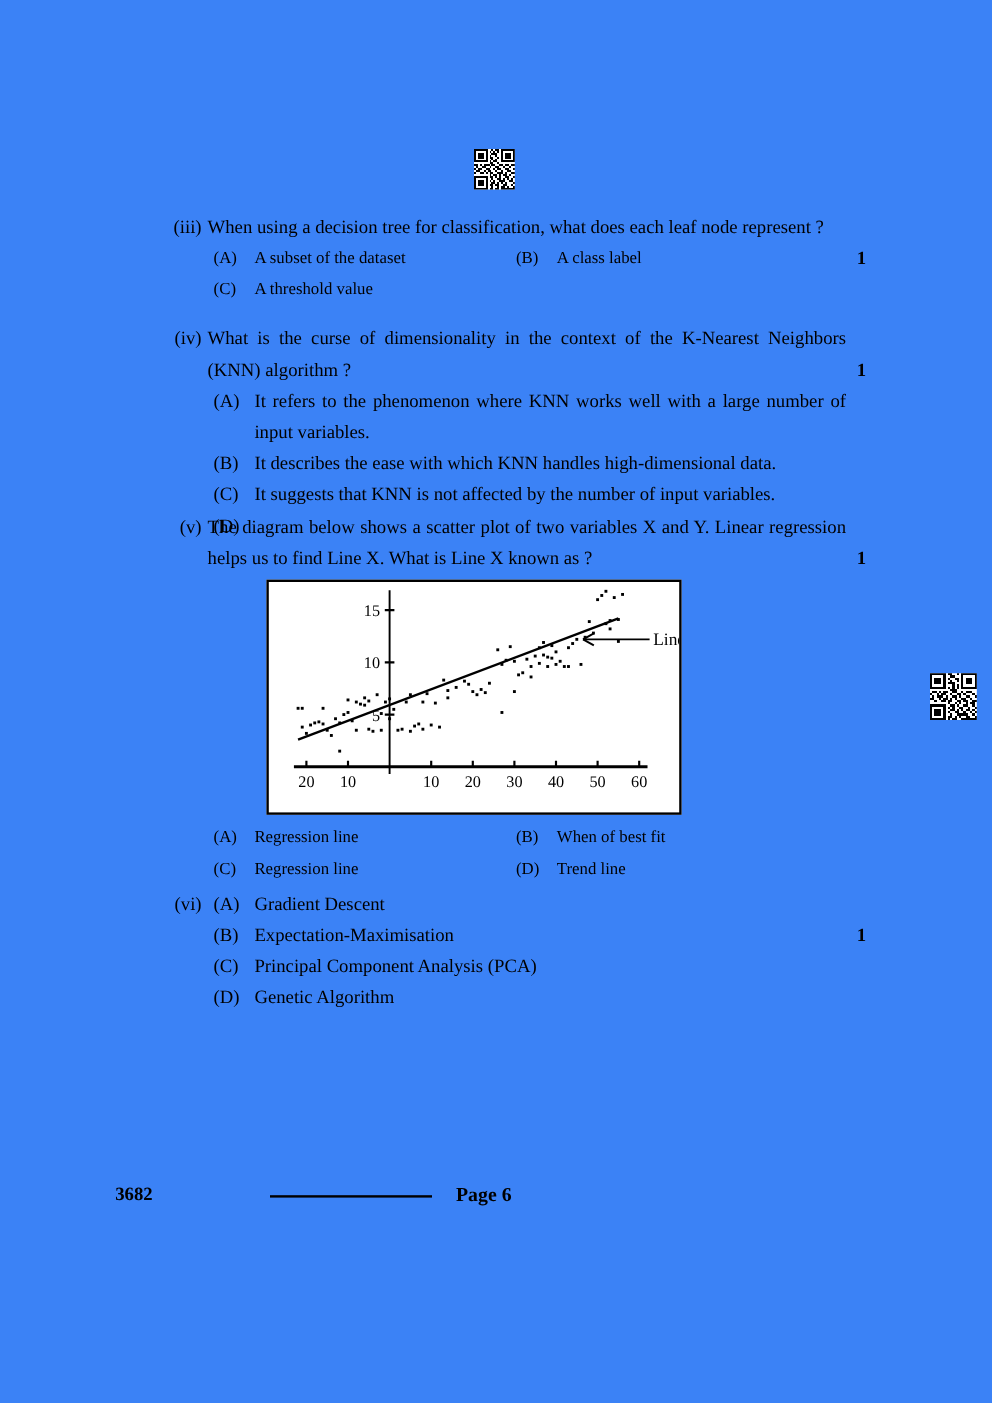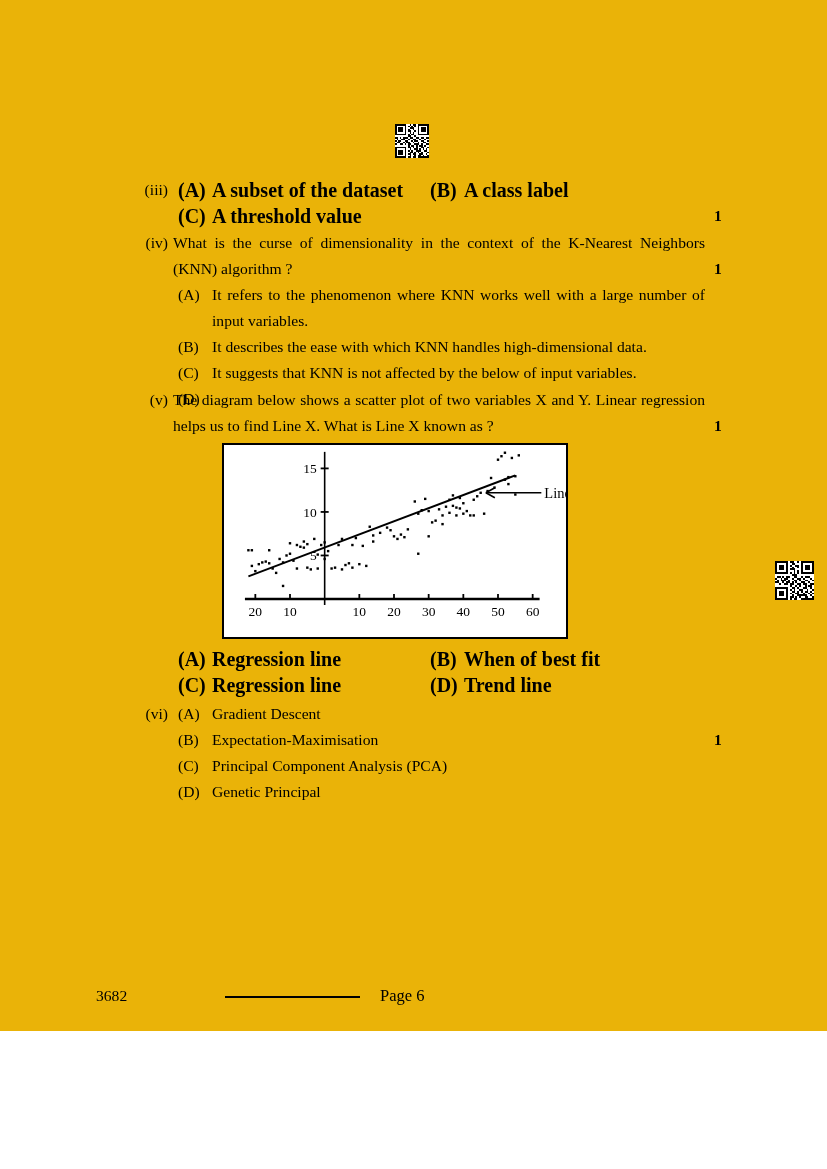--- a/index.html
+++ b/index.html
@@ -7,23 +7,23 @@
     padding: 0;
     background: #ffffff;
   }
   body {
     font-family: "Liberation Serif", serif;
     color: #000000;
   }
   .page {
     position: relative;
     width: 827px;
-    height: 1031px;
+    height: 1169px;
     overflow: hidden;
-    background: #eab308;
+    background: #3b82f6;
   }
 
   
   .qr {
     display: block;
     image-rendering: pixelated;
   }
   .qr-top {
     position: absolute;
     left: 395px;
@@ -87,24 +87,23 @@
     position: relative;
     margin-left: 178px;
     margin-right: 90px;
   }
   .opt-row {
     position: relative;
     height: 26px;
   }
   .opt {
     position: absolute;
-    font-size: 20px;
+    font-size: 14px;
     line-height: 26px;
     white-space: nowrap;
-    font-weight: bold;
   }
   .opt .lbl {
     display: inline-block;
     width: 34px;
   }
   .col-a { left: 0; }
   .col-b { left: 252px; }
 
   .opts-1col {
     margin-left: 178px;
@@ -146,37 +145,37 @@
     position: absolute;
     left: 0;
     top: 983px;
     width: 827px;
     height: 26px;
   }
   .footer .code {
     position: absolute;
     left: 96px;
     top: 0;
-    font-weight: normal;
+    font-weight: bold;
     font-size: 15.6px;
     line-height: 26px;
   }
   .footer .rule {
     position: absolute;
     left: 225px;
     top: 13px;
     width: 135px;
     height: 2px;
     background: #000;
   }
   .footer .pageno {
     position: absolute;
     left: 380px;
     top: 0;
-    font-weight: normal;
+    font-weight: bold;
     font-size: 16.5px;
     line-height: 26px;
   }
 </style>
 </head>
 <body>
 
 <div class="page">
 
   <svg class="qr qr-top" viewBox="0 0 21 21" shape-rendering="crispEdges" aria-hidden="true">
@@ -447,51 +446,52 @@
         <rect x="10" y="20" width="2" height="1"></rect>
         <rect x="14" y="20" width="7" height="1"></rect>
     </g>
   </svg>
 
   <div class="content" style="top:177px;">
 
     <div class="qrow">
       <div class="qnum">(iii)</div>
       <div class="marks second">1</div>
+      <div class="qbody">When using a decision tree for classification, what does each leaf node represent ?</div>
     </div>
     <div class="opts-2col">
       <div class="opt-row">
         <div class="opt col-a">
           <span class="lbl">(A)</span><span>A subset of the dataset</span>
         </div>
         <div class="opt col-b">
           <span class="lbl">(B)</span><span>A class label</span>
         </div>
       </div>
       <div class="opt-row">
         <div class="opt col-a">
           <span class="lbl">(C)</span><span>A threshold value</span>
         </div>
       </div>
     </div>
 
-    <div class="qrow" style="margin-top:1px;">
+    <div class="qrow" style="margin-top:15px;">
       <div class="qnum">(iv)</div>
       <div class="marks second">1</div>
       <div class="qbody">What is the curse of dimensionality in the context of the K-Nearest Neighbors (KNN) algorithm ?</div>
     </div>
     <div class="opts-1col">
       <div class="opt-block">
         <span class="lbl">(A)</span><span>It refers to the phenomenon where KNN works well with a large number of input variables.</span>
       </div>
       <div class="opt-block">
         <span class="lbl">(B)</span><span>It describes the ease with which KNN handles high-dimensional data.</span>
       </div>
       <div class="opt-block">
-        <span class="lbl">(C)</span><span>It suggests that KNN is not affected by the below of input variables.</span>
+        <span class="lbl">(C)</span><span>It suggests that KNN is not affected by the number of input variables.</span>
       </div>
       <div class="opt-block">
         <span class="lbl">(D)</span>
       </div>
     </div>
 
     <div class="qrow" style="margin-top:1px;">
       <div class="qnum">(v)</div>
       <div class="marks second">1</div>
       <div class="qbody">The diagram below shows a scatter plot of two variables X and Y. Linear regression helps us to find Line X. What is Line X known as ?</div>
@@ -661,21 +661,21 @@
       <div class="opt-block nojust">
         <span class="lbl">(A)</span><span>Gradient Descent</span>
       </div>
       <div class="opt-block nojust">
         <span class="lbl">(B)</span><span>Expectation-Maximisation</span>
       </div>
       <div class="opt-block nojust">
         <span class="lbl">(C)</span><span>Principal Component Analysis (PCA)</span>
       </div>
       <div class="opt-block nojust">
-        <span class="lbl">(D)</span><span>Genetic Principal</span>
+        <span class="lbl">(D)</span><span>Genetic Algorithm</span>
       </div>
     </div>
 
   </div>
 
   <div class="footer">
     <div class="code">3682</div>
     <div class="rule"></div>
     <div class="pageno">Page 6</div>
   </div>

